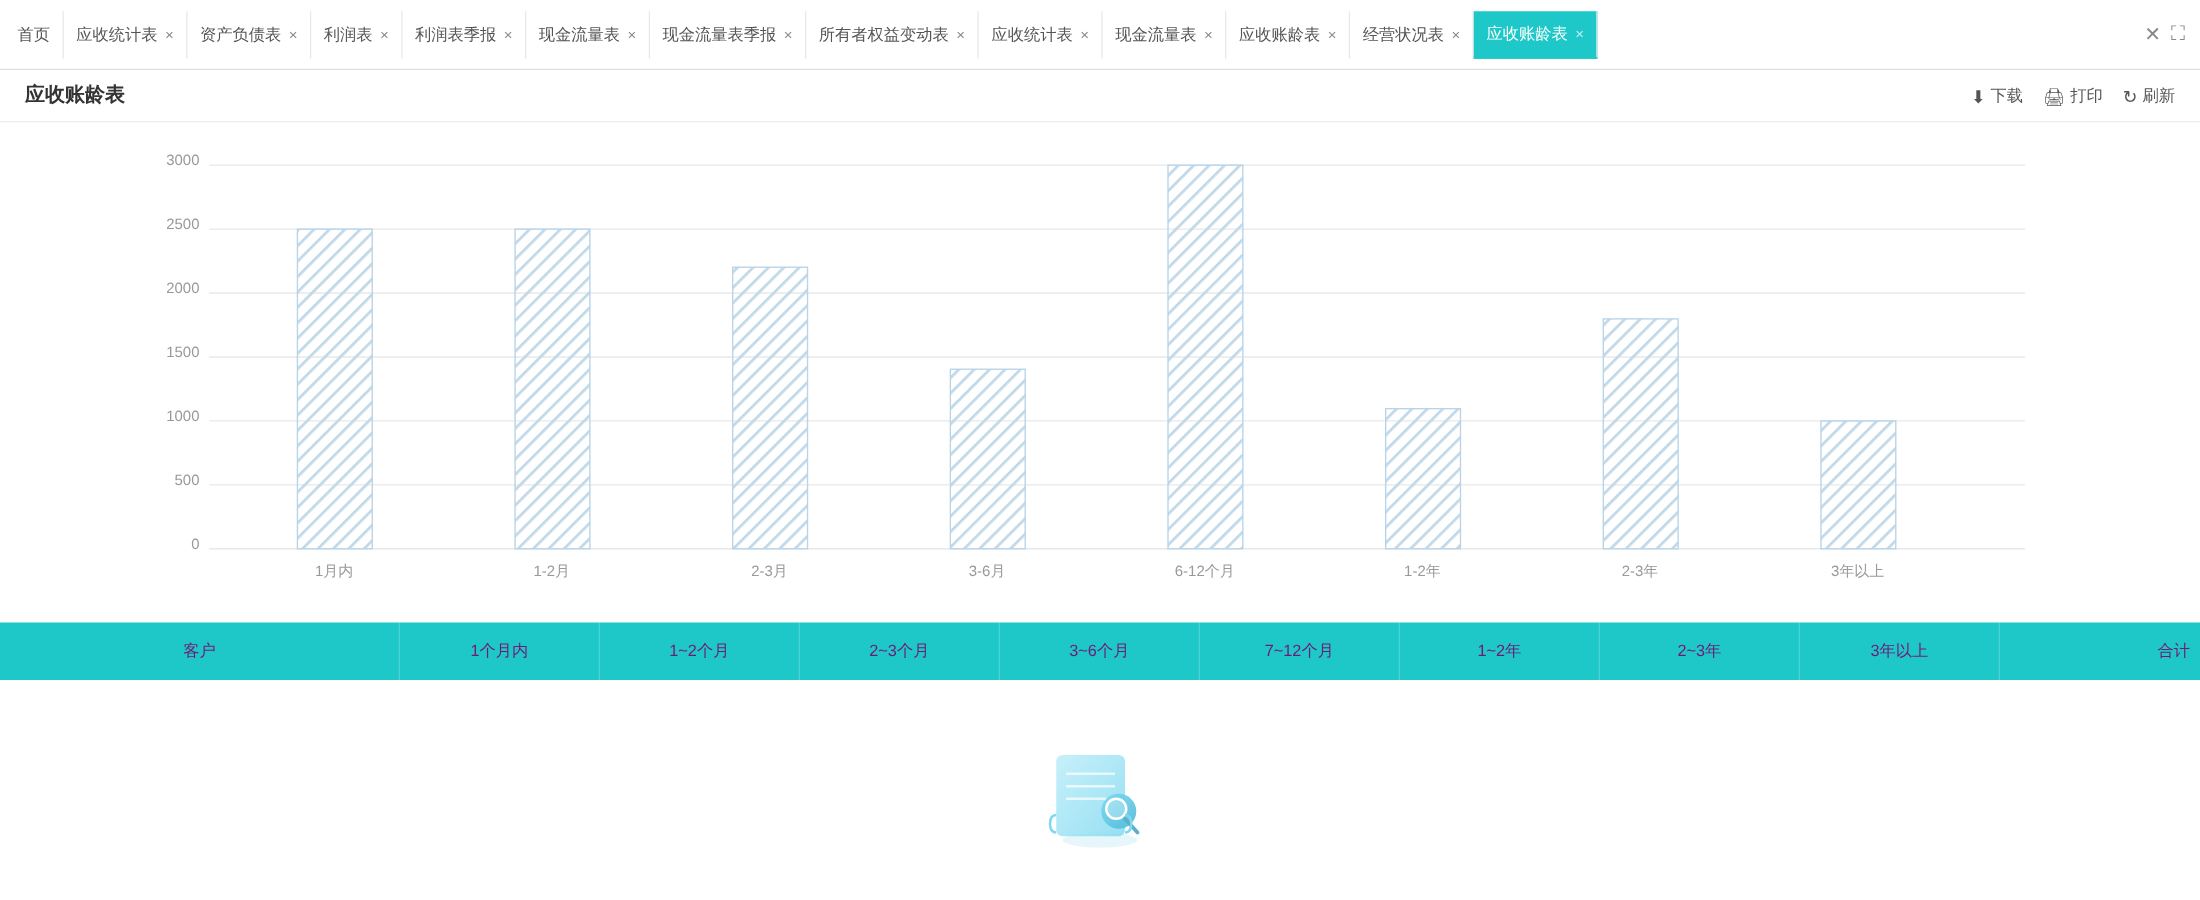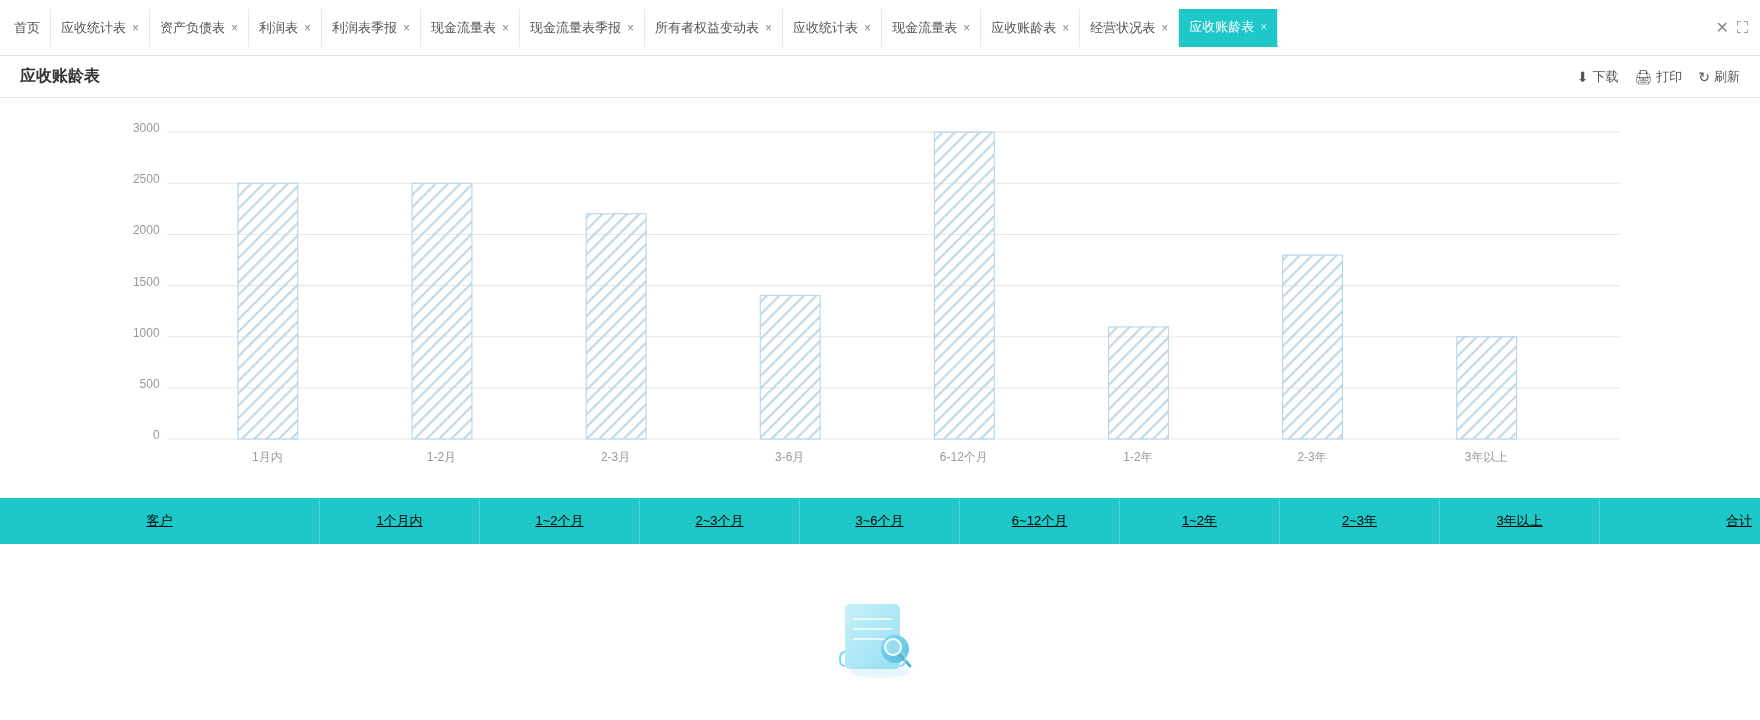--- a/index.html
+++ b/index.html
@@ -97,23 +97,22 @@
       padding: 20px 40px 10px 40px;
       background: #fff;
       height: 400px;
     }
 
     
     .table-header {
       display: grid;
       grid-template-columns: 2fr 1fr 1fr 1fr 1fr 1fr 1fr 1fr 1fr 1fr;
       background: #1ec8c8;
-      color: #000000;
+      color: #701a75;
       font-size: 13px;
-      text-decoration: underline;
     }
     .table-header-cell {
       padding: 14px 8px;
       text-align: center;
       border-right: 1px solid rgba(255,255,255,0.2);
     }
     .table-header-cell:last-child { border-right: none; text-align: right; }
 
     
     .empty-state {
@@ -277,21 +276,21 @@
     <div class="table-header-cell">
       <span>1~2个月</span>
     </div>
     <div class="table-header-cell">
       <span>2~3个月</span>
     </div>
     <div class="table-header-cell">
       <span>3~6个月</span>
     </div>
     <div class="table-header-cell">
-      <span>6~12个月</span>
+      <span>7~12个月</span>
     </div>
     <div class="table-header-cell">
       <span>1~2年</span>
     </div>
     <div class="table-header-cell">
       <span>2~3年</span>
     </div>
     <div class="table-header-cell">
       <span>3年以上</span>
     </div>

